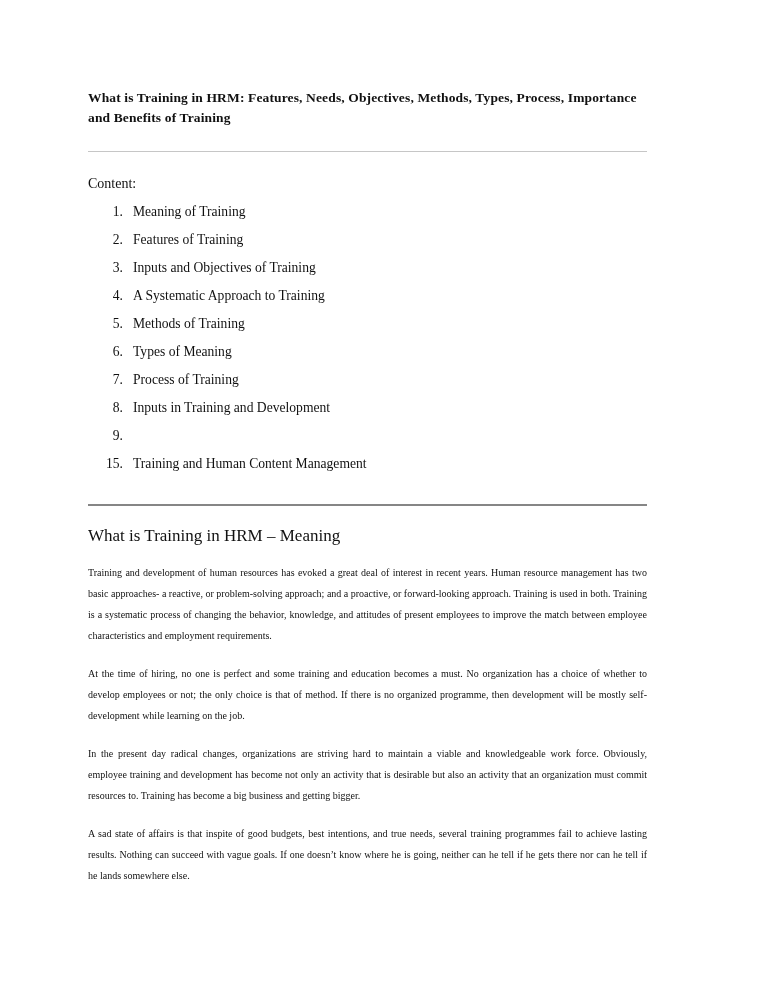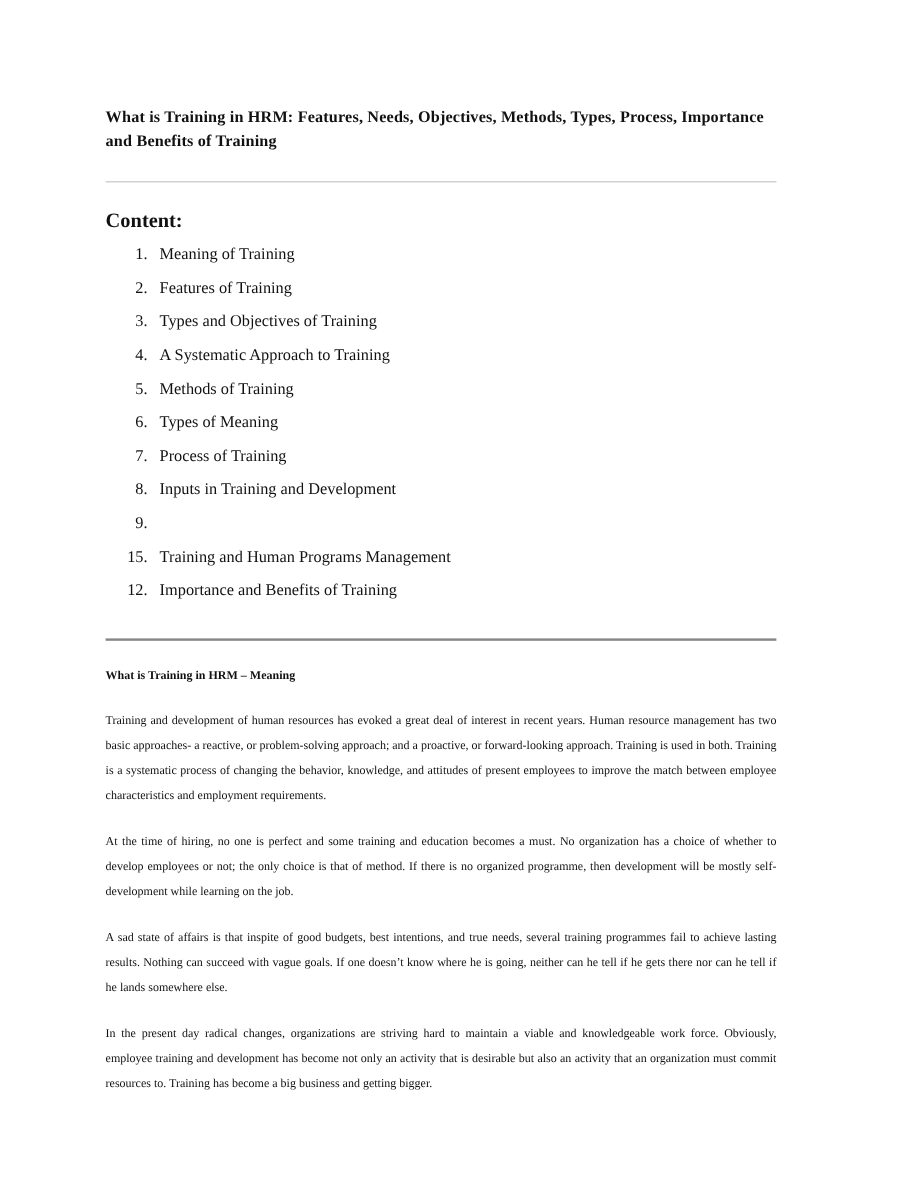--- a/index.html
+++ b/index.html
@@ -42,22 +42,22 @@
     margin-top: 24px;
     margin-bottom: 0;
   }
   .rule-dark {
     height: 2px;
     background: #868686;
     margin-top: 21px;
     margin-bottom: 0;
   }
   .content-label {
-    font-size: 17px;
-    font-weight: bold;
+    font-size: 14px;
+    font-weight: normal;
     line-height: 18px;
     margin: 23px 0 0 0;
   }
   ol.toc {
     list-style: none;
     margin: 10px 0 0 0;
     padding: 0;
   }
   ol.toc li {
     position: relative;
@@ -68,22 +68,22 @@
   }
   ol.toc li .num {
     position: absolute;
     left: 0;
     top: 0;
     width: 35px;
     text-align: right;
     font-size: 13.6px;
   }
   .section-heading {
-    font-size: 10px;
-    font-weight: bold;
+    font-size: 17px;
+    font-weight: normal;
     line-height: 18px;
     margin: 21px 0 0 0;
   }
   p.body-par {
     font-size: 10px;
     line-height: 21px;
     text-align: justify;
     margin: 17px 0 0 0;
     hyphens: none;
   }
@@ -98,35 +98,34 @@
 
   <h1 class="doc-title">What is Training in HRM: Features, Needs, Objectives, Methods, Types, Process, Importance and Benefits of Training</h1>
 
   <div class="rule rule-light"></div>
 
   <div class="content-label">Content:</div>
 
   <ol class="toc" id="toc-list">
       <li><span class="num">1.</span><span>Meaning of Training</span></li>
       <li><span class="num">2.</span><span>Features of Training</span></li>
-      <li><span class="num">3.</span><span>Types and Objectives of Training</span></li>
+      <li><span class="num">3.</span><span>Inputs and Objectives of Training</span></li>
       <li><span class="num">4.</span><span>A Systematic Approach to Training</span></li>
       <li><span class="num">5.</span><span>Methods of Training</span></li>
       <li><span class="num">6.</span><span>Types of Meaning</span></li>
       <li><span class="num">7.</span><span>Process of Training</span></li>
       <li><span class="num">8.</span><span>Inputs in Training and Development</span></li>
       <li><span class="num">9.</span></li>
-      <li><span class="num">15.</span><span>Training and Human Programs Management</span></li>
-      <li><span class="num">12.</span><span>Importance and Benefits of Training</span></li>
+      <li><span class="num">15.</span><span>Training and Human Content Management</span></li>
     </ol>
 
   <div class="rule rule-dark"></div>
 
   <div class="section-heading">What is Training in HRM – Meaning</div>
 
   <div id="section-body">
       <p class="body-par">Training and development of human resources has evoked a great deal of interest in recent years. Human resource management has two basic approaches- a reactive, or problem-solving approach; and a proactive, or forward-looking approach. Training is used in both. Training is a systematic process of changing the behavior, knowledge, and attitudes of present employees to improve the match between employee characteristics and employment requirements.</p>
       <p class="body-par">At the time of hiring, no one is perfect and some training and education becomes a must. No organization has a choice of whether to develop employees or not; the only choice is that of method. If there is no organized programme, then development will be mostly self-development while learning on the job.</p>
+      <p class="body-par">In the present day radical changes, organizations are striving hard to maintain a viable and knowledgeable work force. Obviously, employee training and development has become not only an activity that is desirable but also an activity that an organization must commit resources to. Training has become a big business and getting bigger.</p>
       <p class="body-par">A sad state of affairs is that inspite of good budgets, best intentions, and true needs, several training programmes fail to achieve lasting results. Nothing can succeed with vague goals. If one doesn’t know where he is going, neither can he tell if he gets there nor can he tell if he lands somewhere else.</p>
-      <p class="body-par">In the present day radical changes, organizations are striving hard to maintain a viable and knowledgeable work force. Obviously, employee training and development has become not only an activity that is desirable but also an activity that an organization must commit resources to. Training has become a big business and getting bigger.</p>
     </div>
 
 </div>
 
 </body></html>

